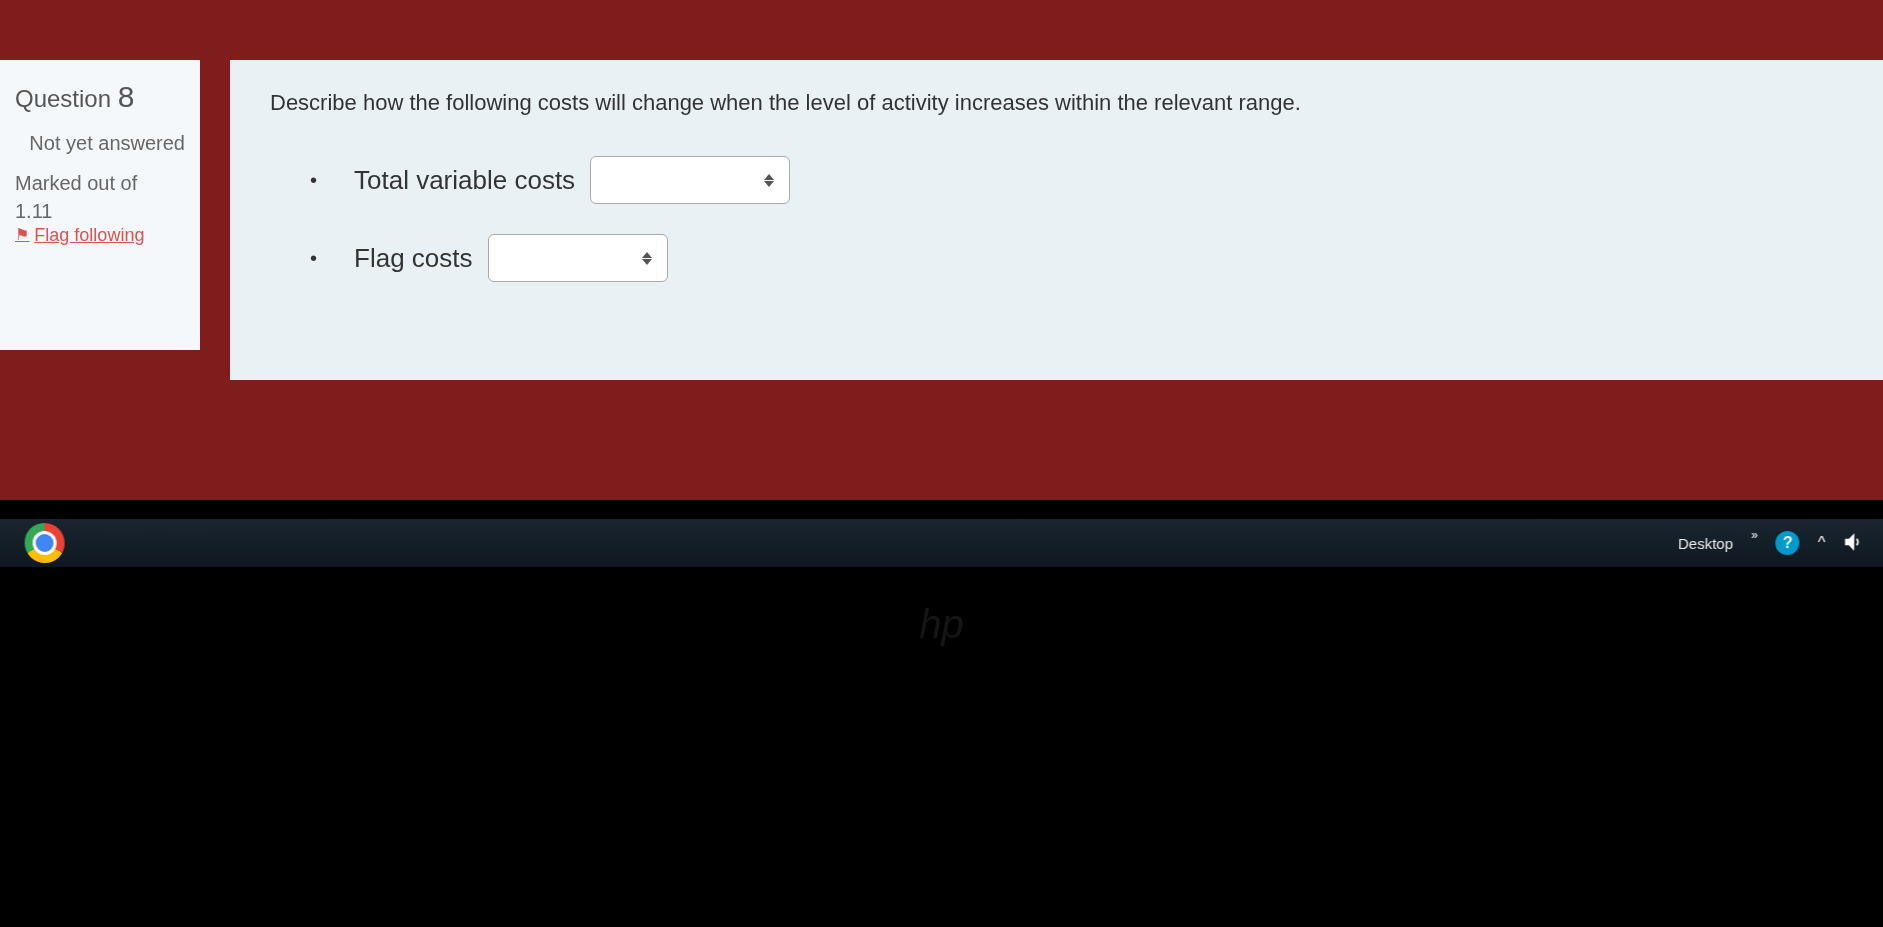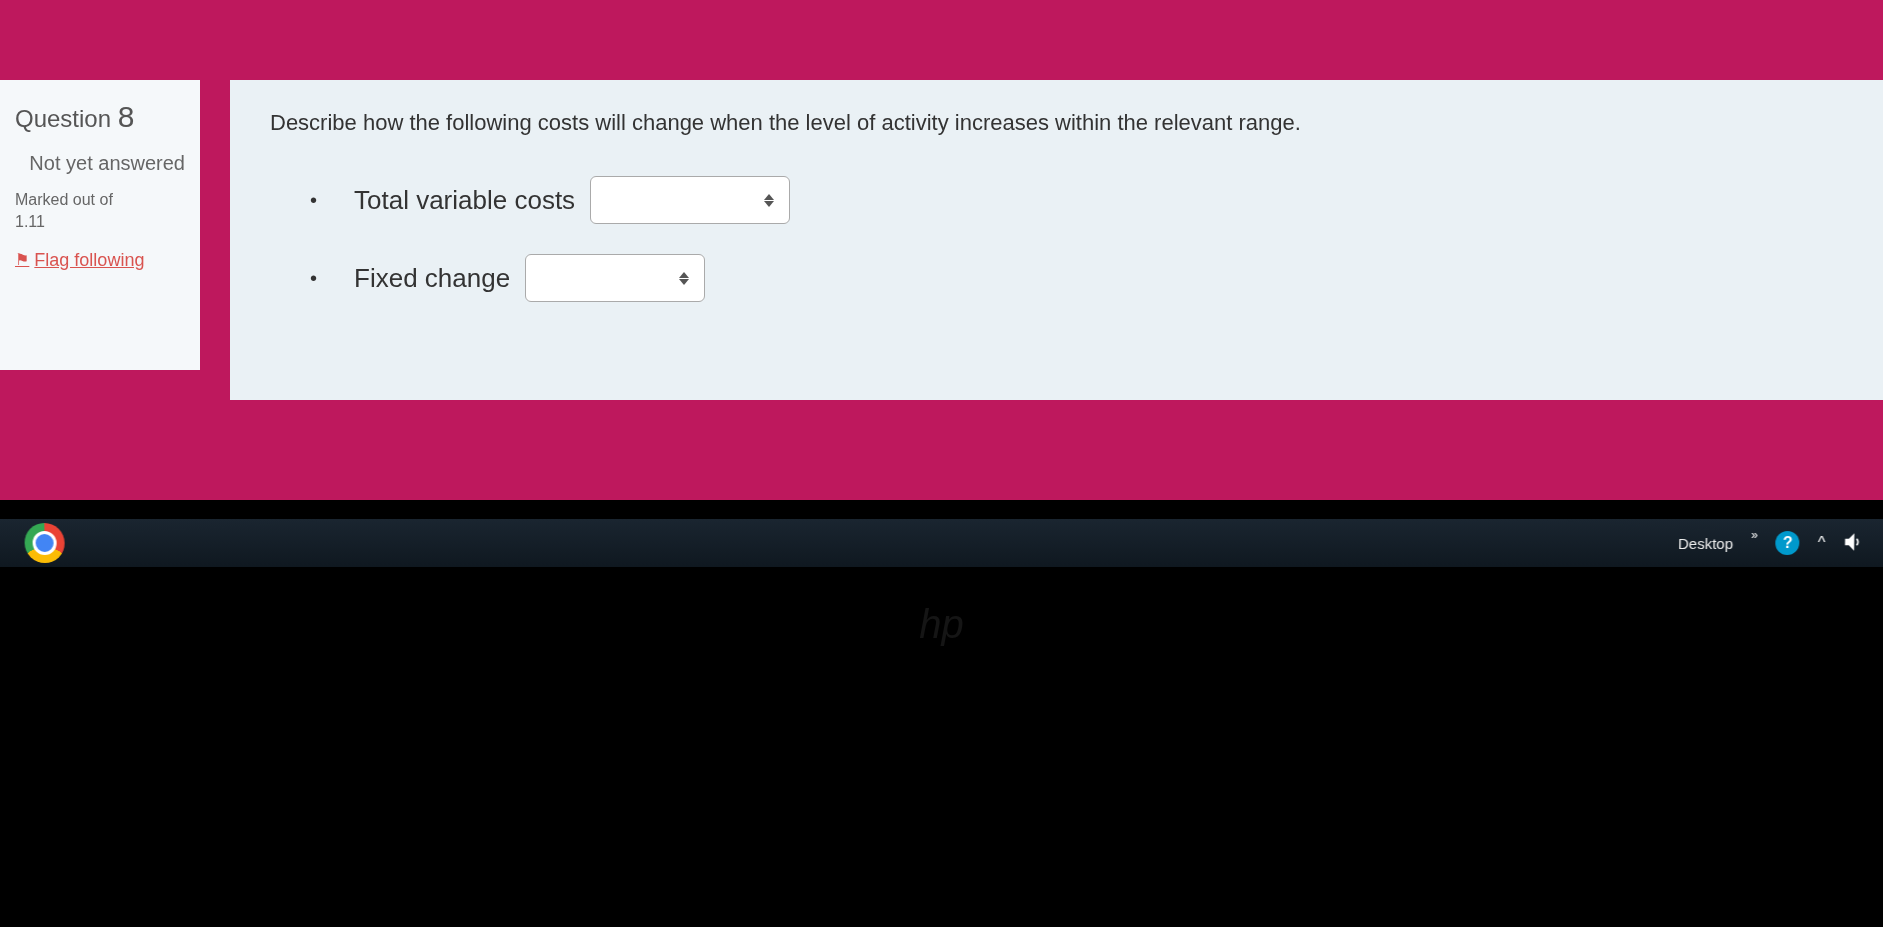--- a/index.html
+++ b/index.html
@@ -9,25 +9,25 @@
     }
     body {
       font-family: Arial, Helvetica, sans-serif;
       background: #000;
       width: 1883px;
       height: 927px;
       overflow: hidden;
       position: relative;
     }
     .content-area {
-      background: #be185d;
+      background: #7f1d1d;
       width: 100%;
       height: 500px;
       display: flex;
-      padding: 80px 0 0 0;
+      padding: 60px 0 0 0;
     }
     .question-sidebar {
       width: 200px;
       background: #f5f8fa;
       padding: 20px 15px;
       margin-right: 30px;
       height: 290px;
     }
     .question-number {
       font-size: 24px;
@@ -39,23 +39,23 @@
       font-weight: 500;
     }
     .status-text {
       font-size: 20px;
       color: #666;
       margin-bottom: 12px;
       line-height: 1.4;
       text-align: right;
     }
     .marked-text {
-      font-size: 16px;
+      font-size: 20px;
       color: #666;
-      margin-bottom: 16px;
+      margin-bottom: 0;
       line-height: 1.4;
     }
     .flag-link {
       color: #d9534f;
       font-size: 18px;
       text-decoration: underline;
       cursor: pointer;
       display: flex;
       align-items: flex-start;
       gap: 5px;
@@ -251,21 +251,21 @@
         <span class="option-label">Total variable costs</span>
         <div class="dropdown">
           <span class="caret-icon">
             <span class="caret-up"></span>
             <span class="caret-down"></span>
           </span>
         </div>
       </li>
       <li>
         <span class="bullet">•</span>
-        <span class="option-label">Fixed change</span>
+        <span class="option-label">Flag costs</span>
         <div class="dropdown dropdown-small">
           <span class="caret-icon">
             <span class="caret-up"></span>
             <span class="caret-down"></span>
           </span>
         </div>
       </li>
     </ul>
   </div>
 </div>

